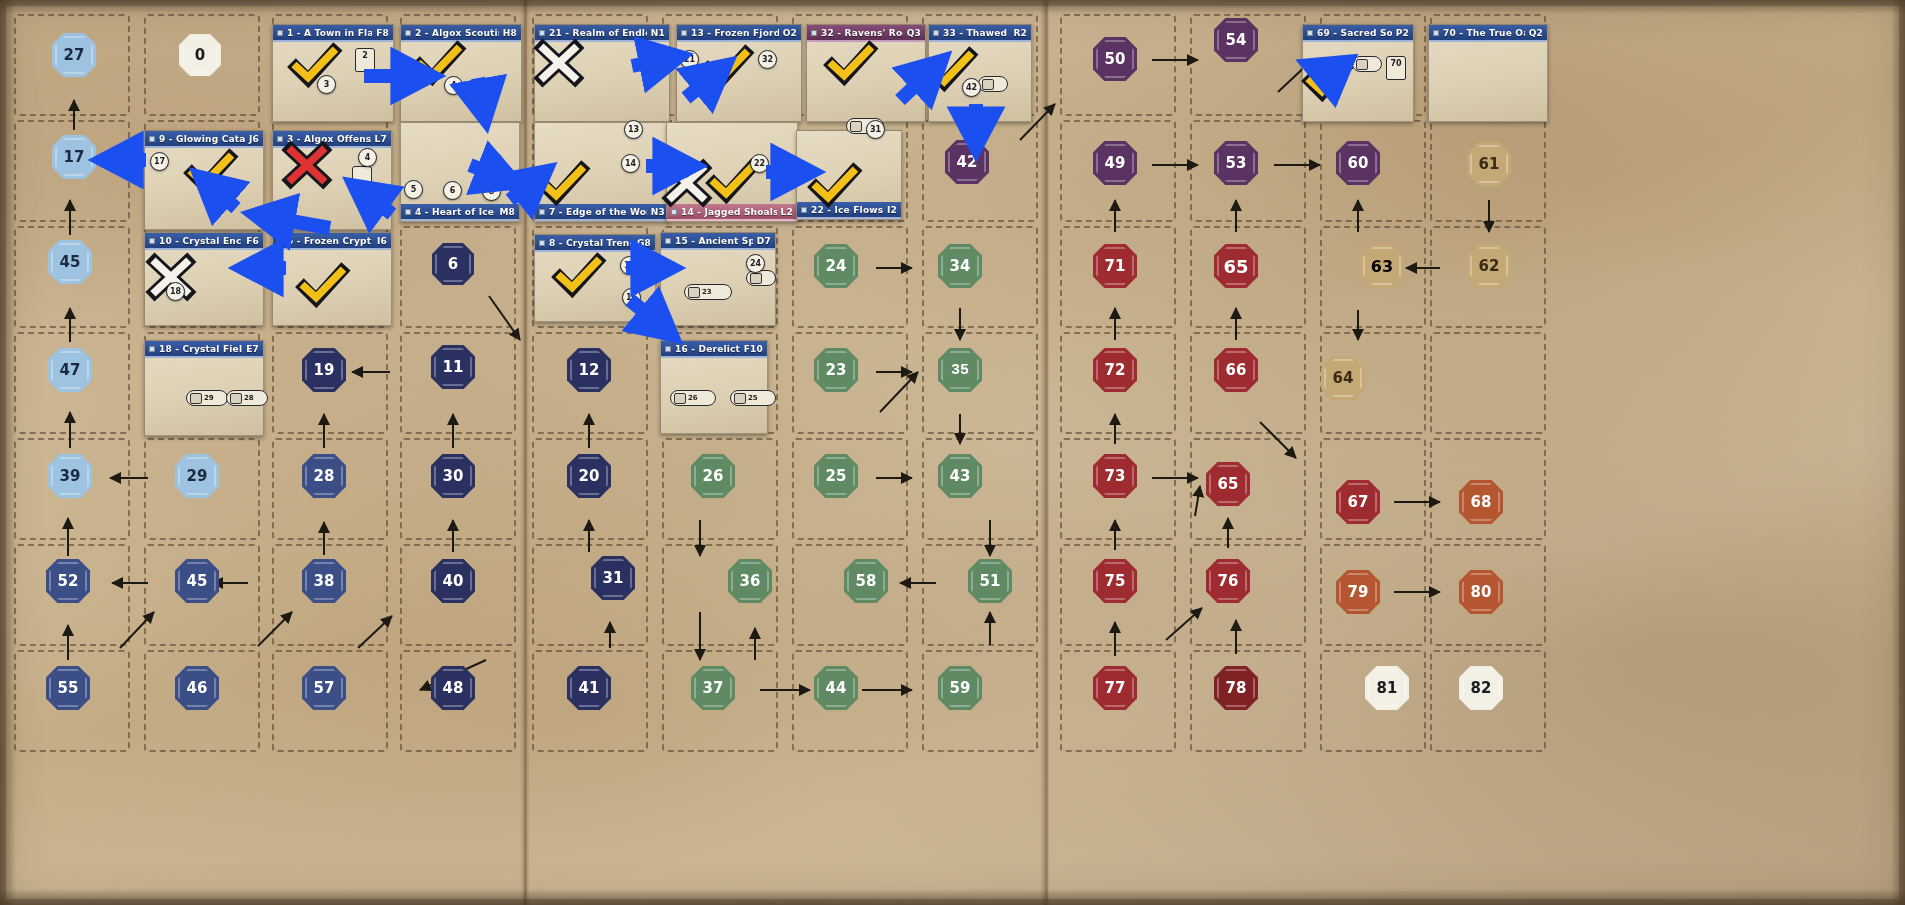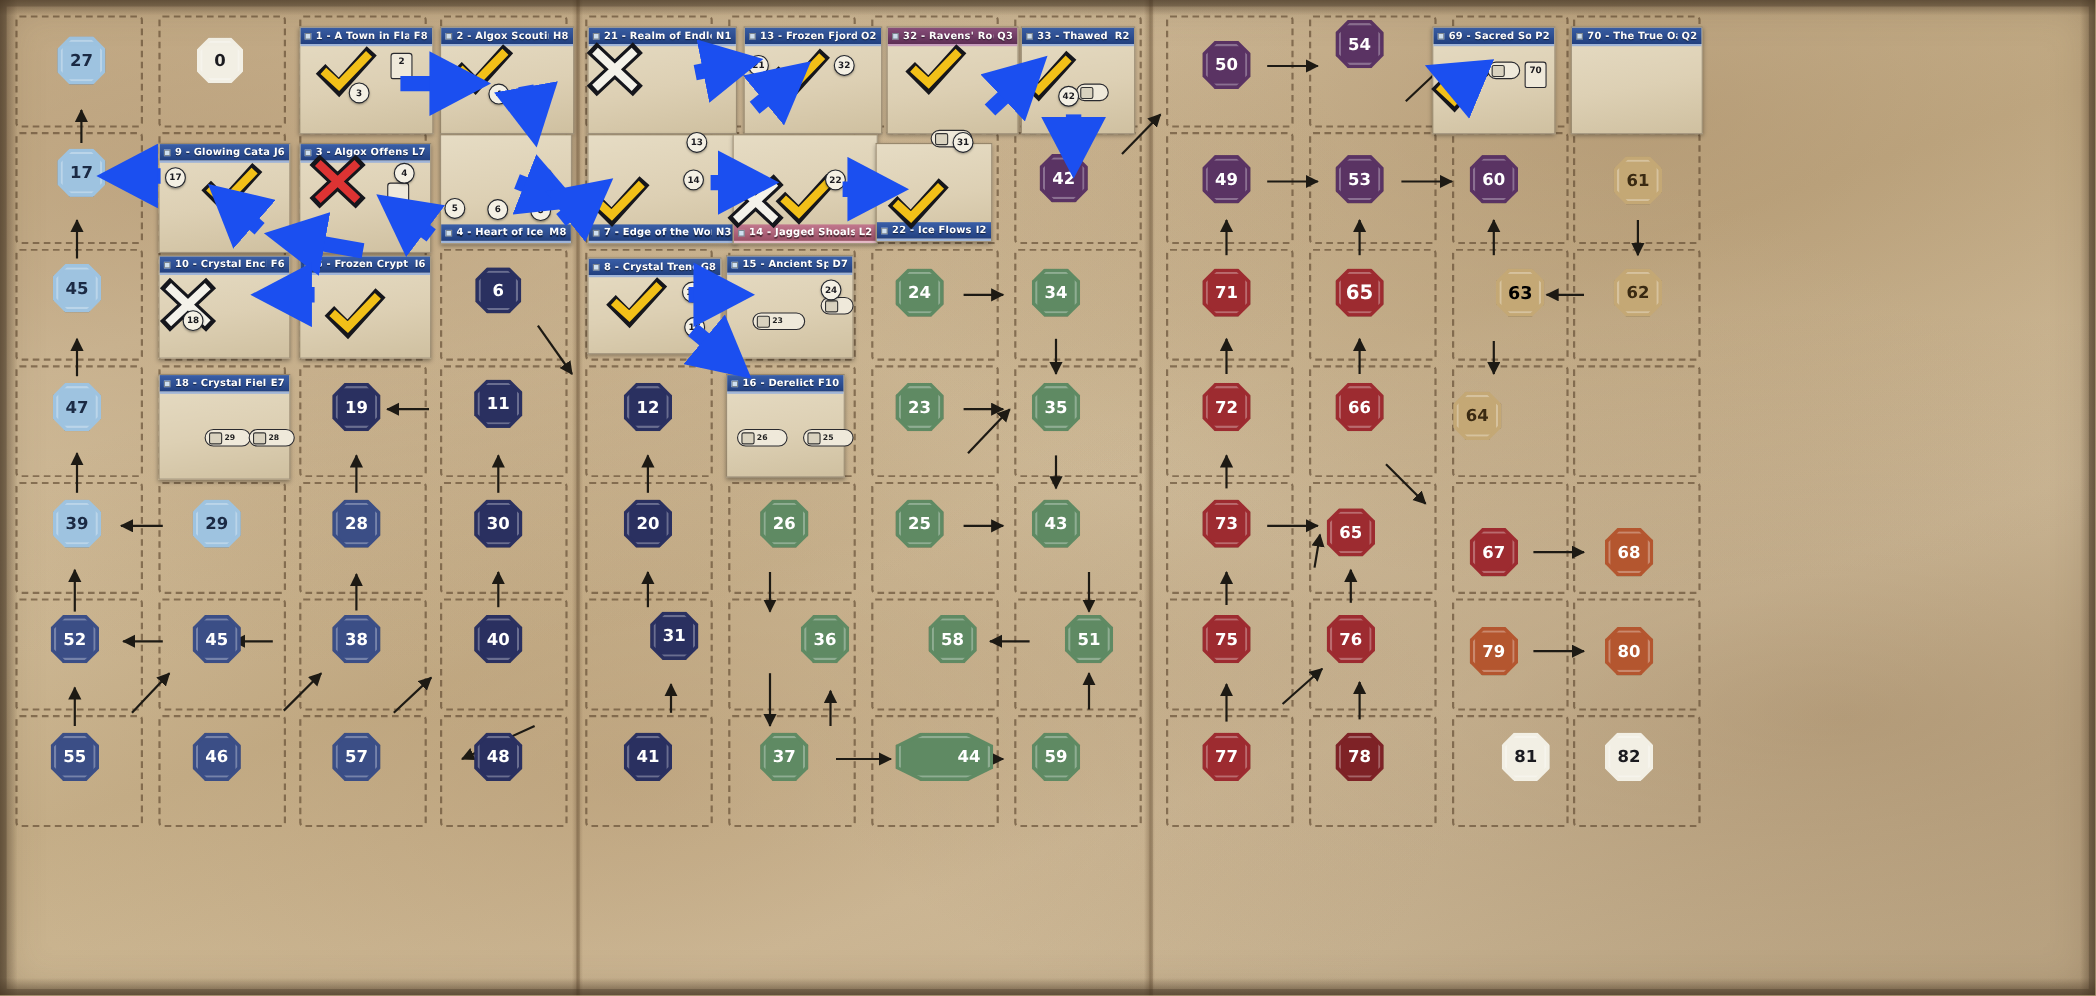--- a/index.html
+++ b/index.html
@@ -428,21 +428,21 @@
         <span>11</span>
       </div>
       <div class="hex" style="left: 567px; top: 348px; width: 44px; height: 44px; background: rgb(42, 48, 96); color: rgb(255, 255, 255); font-size: 15px;">
         <div class="inner" style="background: rgb(42, 48, 96);"></div>
         <span>12</span>
       </div>
       <div class="hex" style="left: 814px; top: 348px; width: 44px; height: 44px; background: rgb(95, 138, 99); color: rgb(255, 255, 255); font-size: 15px;">
         <div class="inner" style="background: rgb(95, 138, 99);"></div>
         <span>23</span>
       </div>
-      <div class="hex" style="left: 938px; top: 348px; width: 44px; height: 44px; background: rgb(95, 138, 99); color: rgb(255, 255, 255); font-size: 15px;">
+      <div class="hex" style="left: 938px; top: 348px; width: 44px; height: 44px; background: rgb(95, 138, 99); color: rgb(255, 255, 255); font-size: 15px; font-family: Liberation Mono, monospace;">
         <div class="inner" style="background: rgb(95, 138, 99);"></div>
         <span>35</span>
       </div>
       <div class="hex" style="left: 1093px; top: 348px; width: 44px; height: 44px; background: rgb(157, 43, 48); color: rgb(255, 255, 255); font-size: 15px;">
         <div class="inner" style="background: rgb(157, 43, 48);"></div>
         <span>72</span>
       </div>
       <div class="hex" style="left: 1214px; top: 348px; width: 44px; height: 44px; background: rgb(157, 43, 48); color: rgb(255, 255, 255); font-size: 15px; align-items: center;">
         <div class="inner" style="background: rgb(157, 43, 48);"></div>
         <span>66</span>
@@ -564,21 +564,21 @@
         <span>48</span>
       </div>
       <div class="hex" style="left: 567px; top: 666px; width: 44px; height: 44px; background: rgb(42, 48, 96); color: rgb(255, 255, 255); font-size: 15px;">
         <div class="inner" style="background: rgb(42, 48, 96);"></div>
         <span>41</span>
       </div>
       <div class="hex" style="left: 691px; top: 666px; width: 44px; height: 44px; background: rgb(95, 138, 99); color: rgb(255, 255, 255); font-size: 15px;">
         <div class="inner" style="background: rgb(95, 138, 99);"></div>
         <span>37</span>
       </div>
-      <div class="hex" style="left: 814px; top: 666px; width: 44px; height: 44px; background: rgb(95, 138, 99); color: rgb(255, 255, 255); font-size: 15px; padding-left: 45px;">
+      <div class="hex" style="left: 814px; top: 666px; width: 44px; height: 44px; background: rgb(95, 138, 99); color: rgb(255, 255, 255); font-size: 15px;">
         <div class="inner" style="background: rgb(95, 138, 99);"></div>
         <span>44</span>
       </div>
       <div class="hex" style="left: 938px; top: 666px; width: 44px; height: 44px; background: rgb(95, 138, 99); color: rgb(255, 255, 255); font-size: 15px;">
         <div class="inner" style="background: rgb(95, 138, 99);"></div>
         <span>59</span>
       </div>
       <div class="hex" style="left: 1093px; top: 666px; width: 44px; height: 44px; background: rgb(157, 43, 48); color: rgb(255, 255, 255); font-size: 15px;">
         <div class="inner" style="background: rgb(157, 43, 48);"></div>
         <span>77</span>

